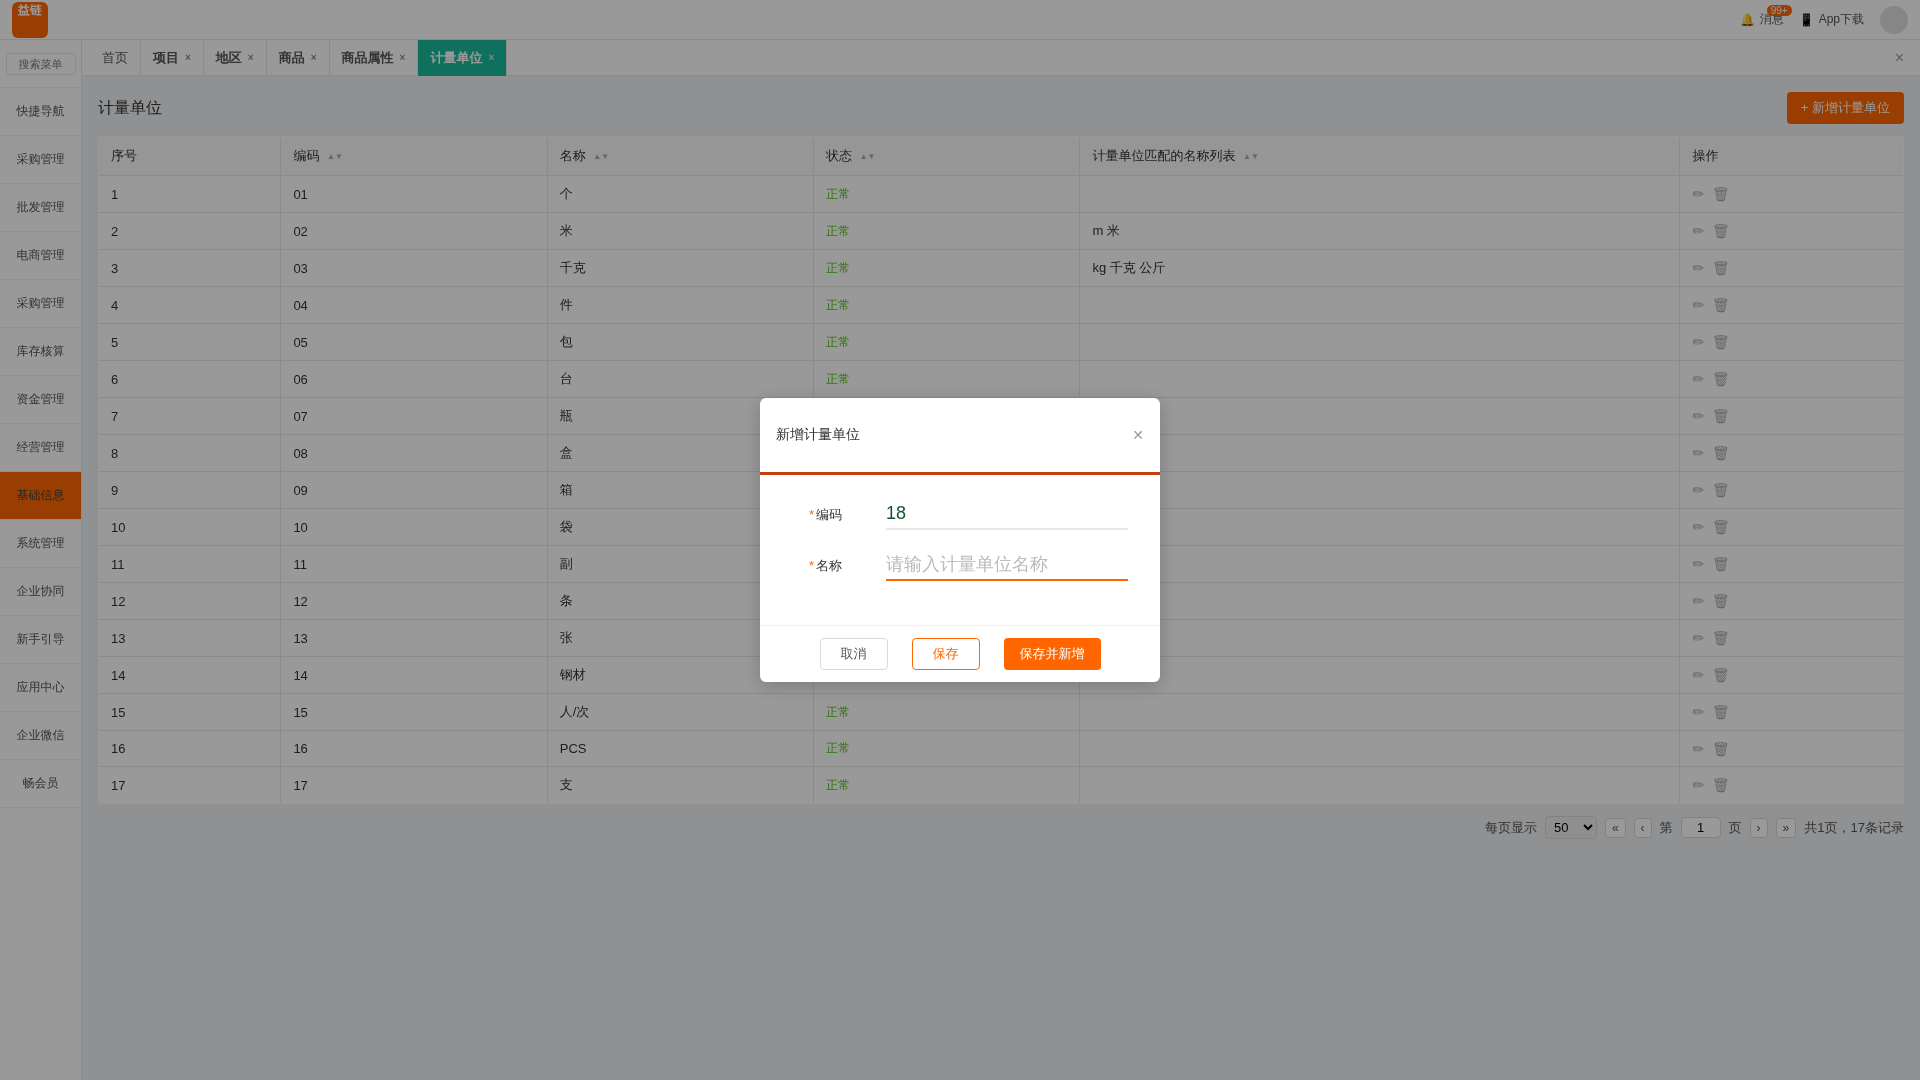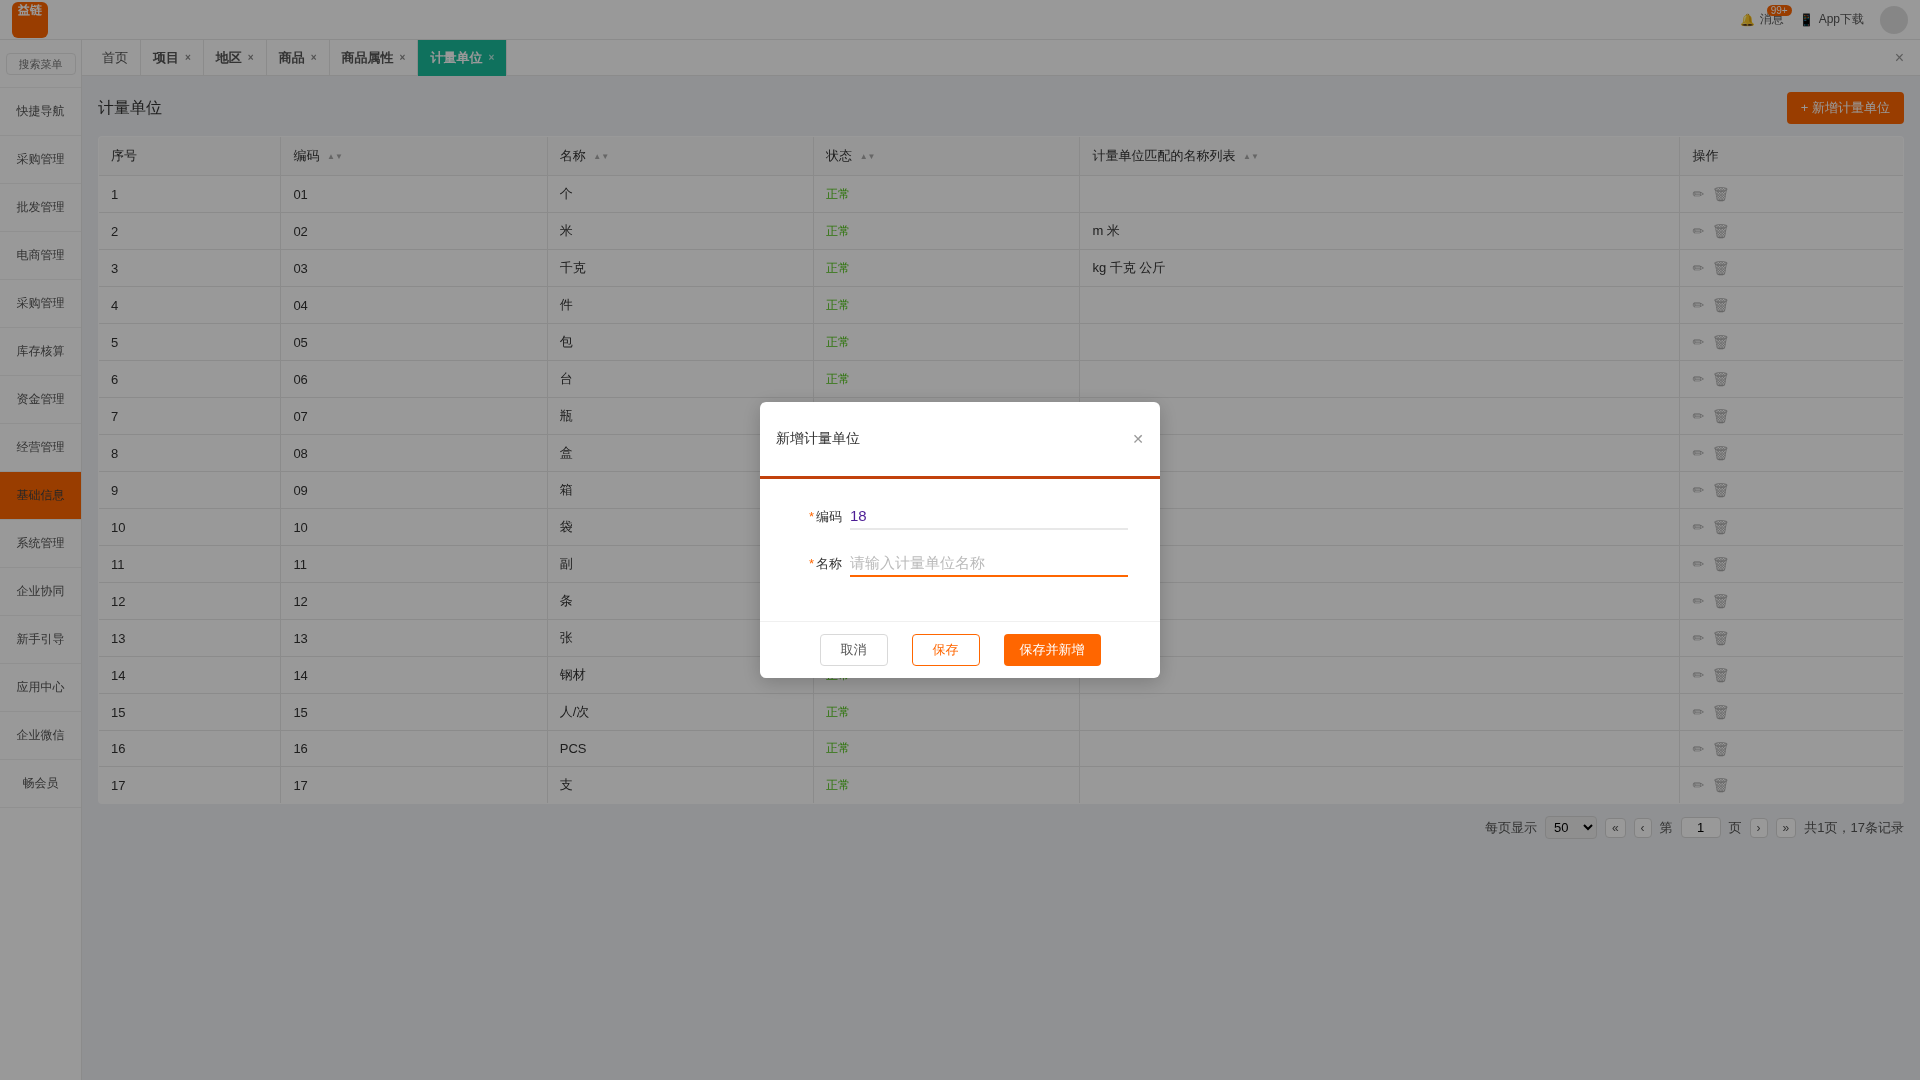--- a/index.html
+++ b/index.html
@@ -311,23 +311,24 @@
     .form-label.required::before {
       content: "*";
       color: #f60;
       margin-right: 2px;
     }
     .form-input {
       flex: 1;
       border: none;
       border-bottom: 2px solid #e8e8e8;
       padding: 4px 0;
-      font-size: 15px;
+      font-size: 18px;
       outline: none;
-      color: #4c1d95;
+      color: #14532d;
+      margin-left: 36px;
     }
     .form-input.active-field {
       border-bottom-color: #f60;
     }
     .form-input::placeholder { color: #bbb; }
     .modal-footer {
       padding: 12px 20px;
       display: flex;
       justify-content: center;
       gap: 24px;

